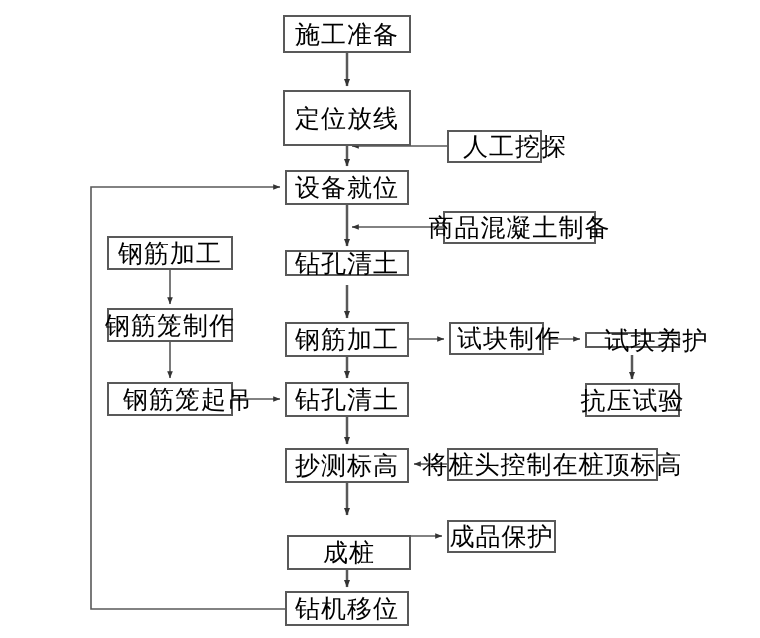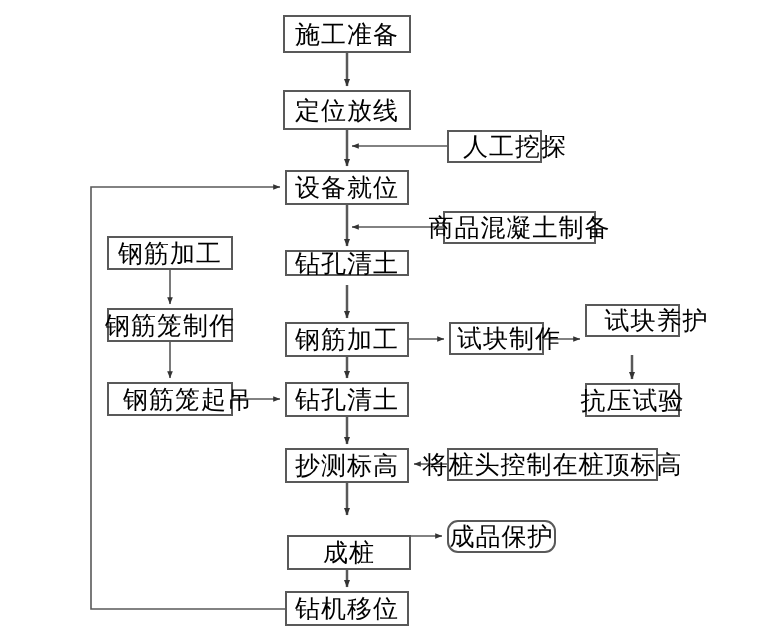--- a/index.html
+++ b/index.html
@@ -98,21 +98,21 @@
       <line x1="347" y1="554" x2="347" y2="587" stroke-width="2.5" marker-end="url(#ah)"></line>
 
       <path d="M285,609 L91,609 L91,187 L280,187" stroke-width="1.6" marker-end="url(#ahs)"></path>
     </g>
   </svg>
 
   <div class="node" style="left:283px; top:15px; width:128px; height:38px;">
     <span class="node-label">施工准备</span>
   </div>
 
-  <div class="node" style="left:283px; top:90px; width:128px; height:40px;">
+  <div class="node" style="left:283px; top:90px; width:128px; height:56px;">
     <span class="node-label">定位放线</span>
   </div>
 
   <div class="node" style="left:447px; top:130px; width:95px; height:33px;padding-left:41px;">
     <span class="node-label">人工挖探</span>
   </div>
 
   <div class="node" style="left:285px; top:170px; width:124px; height:35px;">
     <span class="node-label">设备就位</span>
   </div>
@@ -134,21 +134,21 @@
   </div>
 
   <div class="node" style="left:285px; top:322px; width:124px; height:35px;">
     <span class="node-label">钢筋加工</span>
   </div>
 
   <div class="node" style="left:449px; top:322px; width:95px; height:33px;padding-left:25px;">
     <span class="node-label">试块制作</span>
   </div>
 
-  <div class="node" style="left:585px; top:304px; width:95px; height:33px;padding-left:48px;">
+  <div class="node" style="left:585px; top:332px; width:95px; height:16px;padding-left:48px;">
     <span class="node-label">试块养护</span>
   </div>
 
   <div class="node" style="left:107px; top:382px; width:126px; height:34px;padding-left:36px;">
     <span class="node-label">钢筋笼起吊</span>
   </div>
 
   <div class="node" style="left:285px; top:382px; width:124px; height:35px;">
     <span class="node-label">钻孔清土</span>
   </div>
@@ -162,21 +162,21 @@
   </div>
 
   <div class="node" style="left:447px; top:448px; width:211px; height:33px;">
     <span class="node-label">将桩头控制在桩顶标高</span>
   </div>
 
   <div class="node" style="left:287px; top:519px; width:124px; height:35px;margin-top:16px;">
     <span class="node-label">成桩</span>
   </div>
 
-  <div class="node" style="left:447px; top:520px; width:109px; height:33px;border-radius:11px;">
+  <div class="node" style="left:447px; top:520px; width:109px; height:33px;">
     <span class="node-label">成品保护</span>
   </div>
 
   <div class="node" style="left:285px; top:591px; width:124px; height:35px;">
     <span class="node-label">钻机移位</span>
   </div>
 
 </div>
 
 </body></html>

